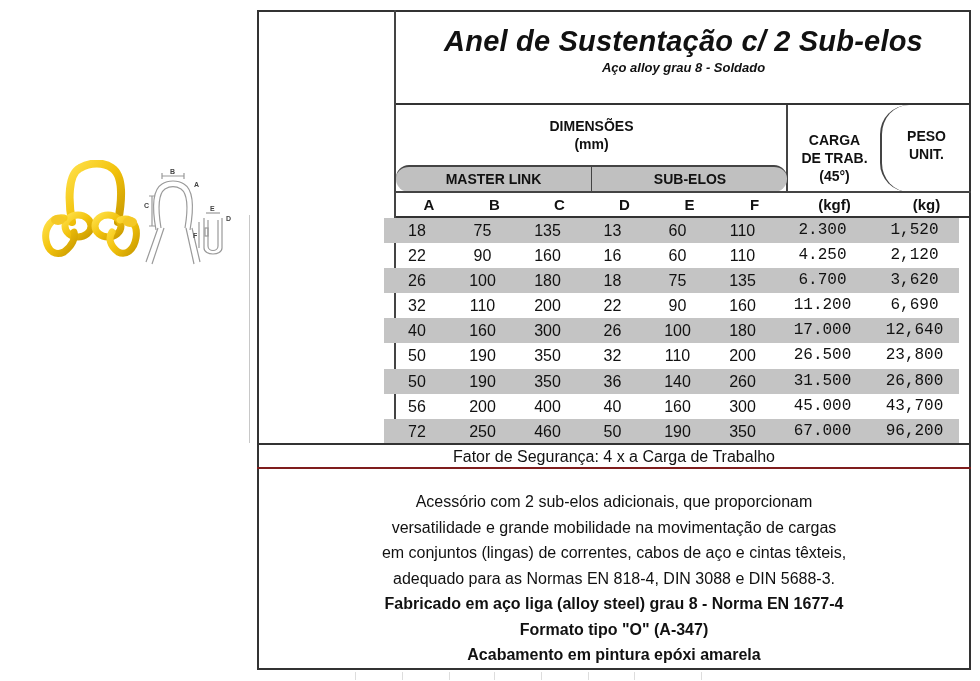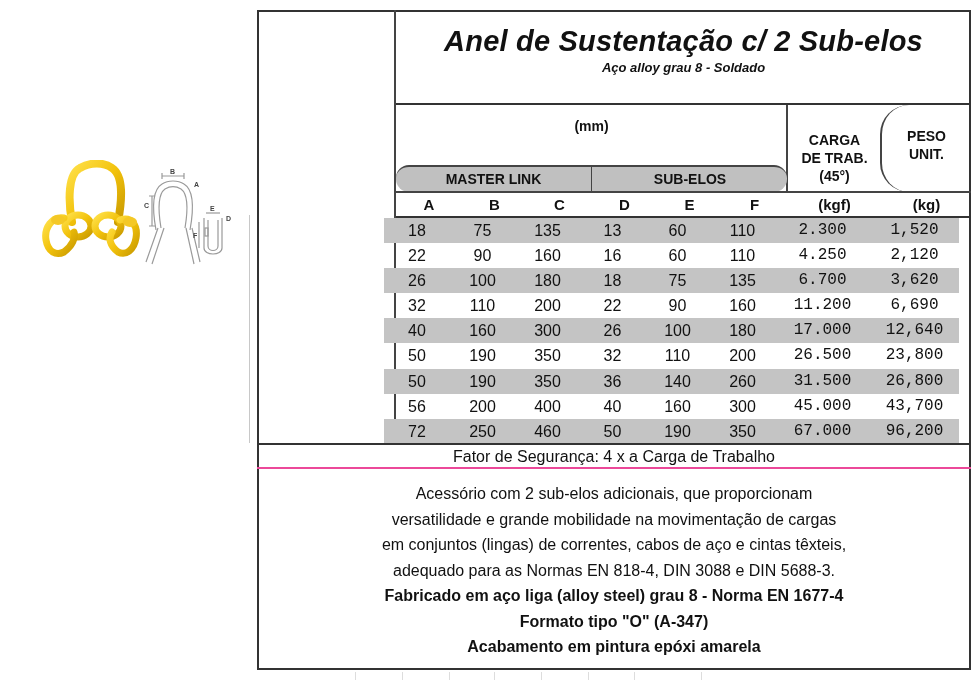--- a/index.html
+++ b/index.html
@@ -29,26 +29,26 @@
   .cols { display:flex; width:100%; height:100%; }
   .c { text-align:center; }
   .c0 { width:66px; } .c1 { width:65px; } .c2 { width:65px; } .c3 { width:65px; } .c4 { width:65px; } .c5 { width:65px; } .c6 { width:95px; } .c7 { width:89px; }
   #letter-row .c { font-weight:bold; font-size:15px; line-height:24px; }
 
   #data-body { left:384px; top:218px; width:575px; height:226px; }
   .drow { display:flex; height:25.1px; line-height:25px; font-size:16px; }
   .drow.shade { background:#c4c4c4; }
   .drow .c6, .drow .c7 { padding-left:0;font-family:Liberation Mono, monospace; }
 
-  #fator-row { left:257px; top:443px; width:714px; height:26px; border-top:2px solid #333; border-bottom:2px solid #ec4899; text-align:center; font-size:16px; line-height:24px; }
+  #fator-row { left:257px; top:443px; width:714px; height:26px; border-top:2px solid #333; border-bottom:2px solid #7f1d1d; text-align:center; font-size:16px; line-height:24px; }
 
   #desc { left:257px; top:469px; width:714px; height:200px; text-align:center; font-size:16px; }
   #desc .line { line-height:25.5px; }
   #desc .bold { font-weight:bold; }
-  #desc-inner { padding-top:12px; }
+  #desc-inner { padding-top:20px; }
 
   
   #faint-line { left:249px; top:215px; width:1px; height:228px; background:#c8c8c8; }
   .tick { position:absolute; top:672px; width:1px; height:8px; background:#dddddd; }
 
   
   #product-img { left:34px; top:160px; width:200px; height:115px; }
 </style>
 </head>
 <body>
@@ -105,20 +105,21 @@
 
 <div id="frame" class="abs"></div>
 <div id="left-empty" class="abs"></div>
 
 <div id="title-cell" class="abs">
   <div id="title-main">Anel de Sustentação c/ 2 Sub-elos</div>
   <div id="title-sub">Aço alloy grau 8 - Soldado</div>
 </div>
 
 <div id="dims-cell" class="abs">
+  <div>DIMENSÕES</div>
   <div>(mm)</div>
 </div>
 
 <div id="carga-cell" class="abs">
   <div>CARGA</div>
   <div>DE TRAB.</div>
   <div>(45°)</div>
 </div>
 
 <div id="peso-cell" class="abs">

